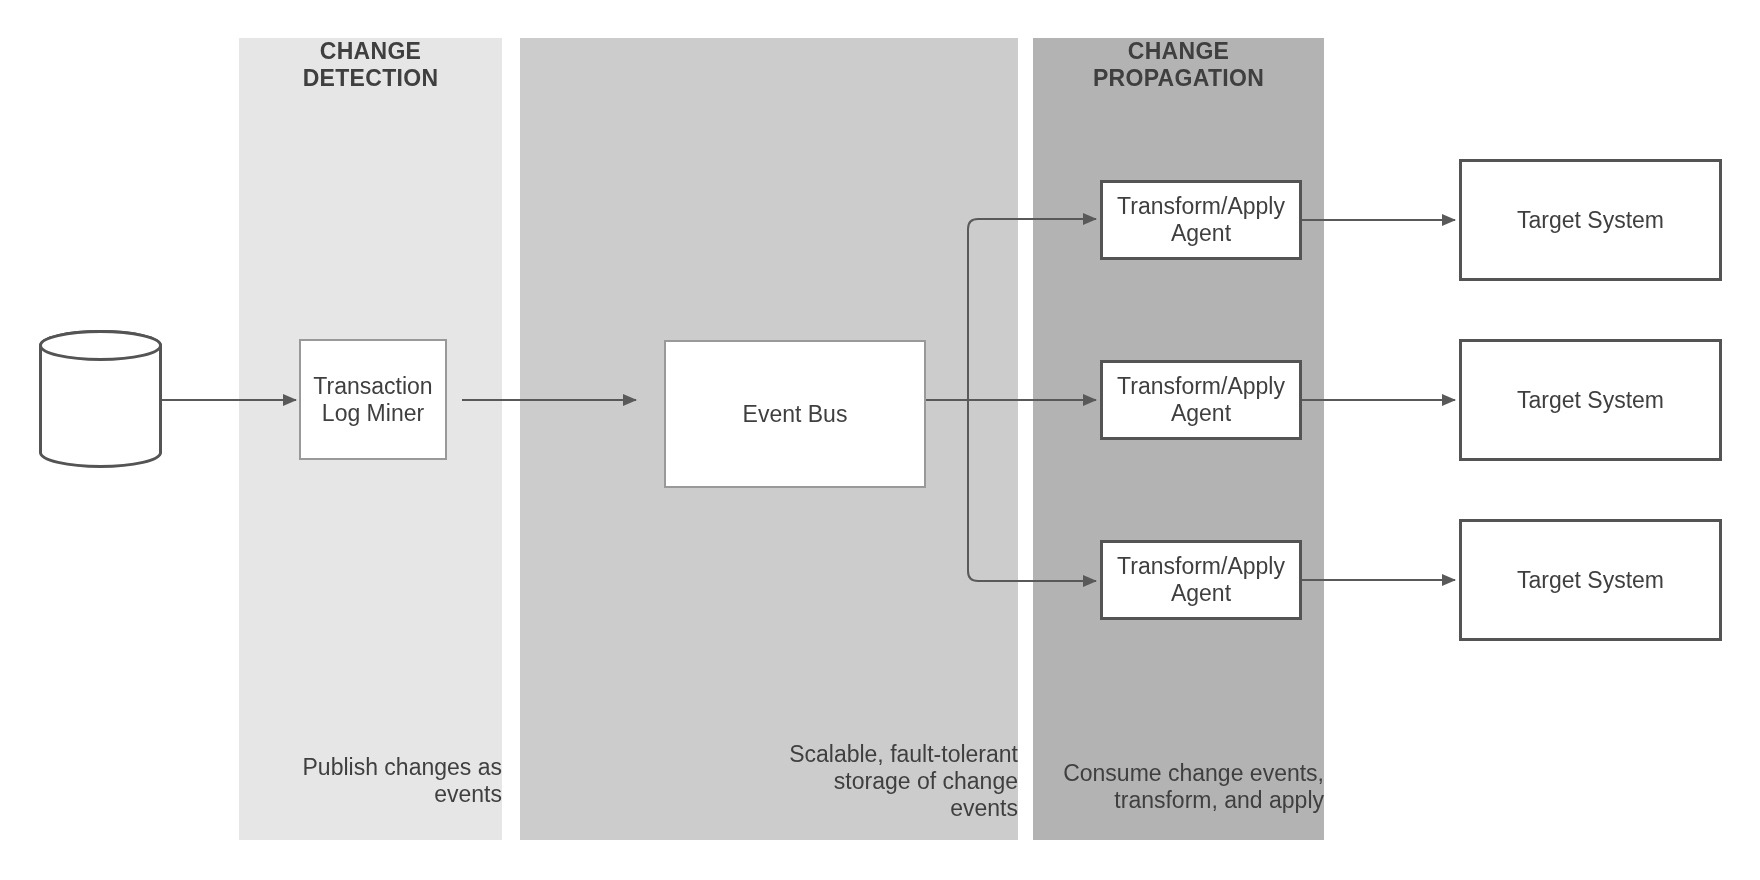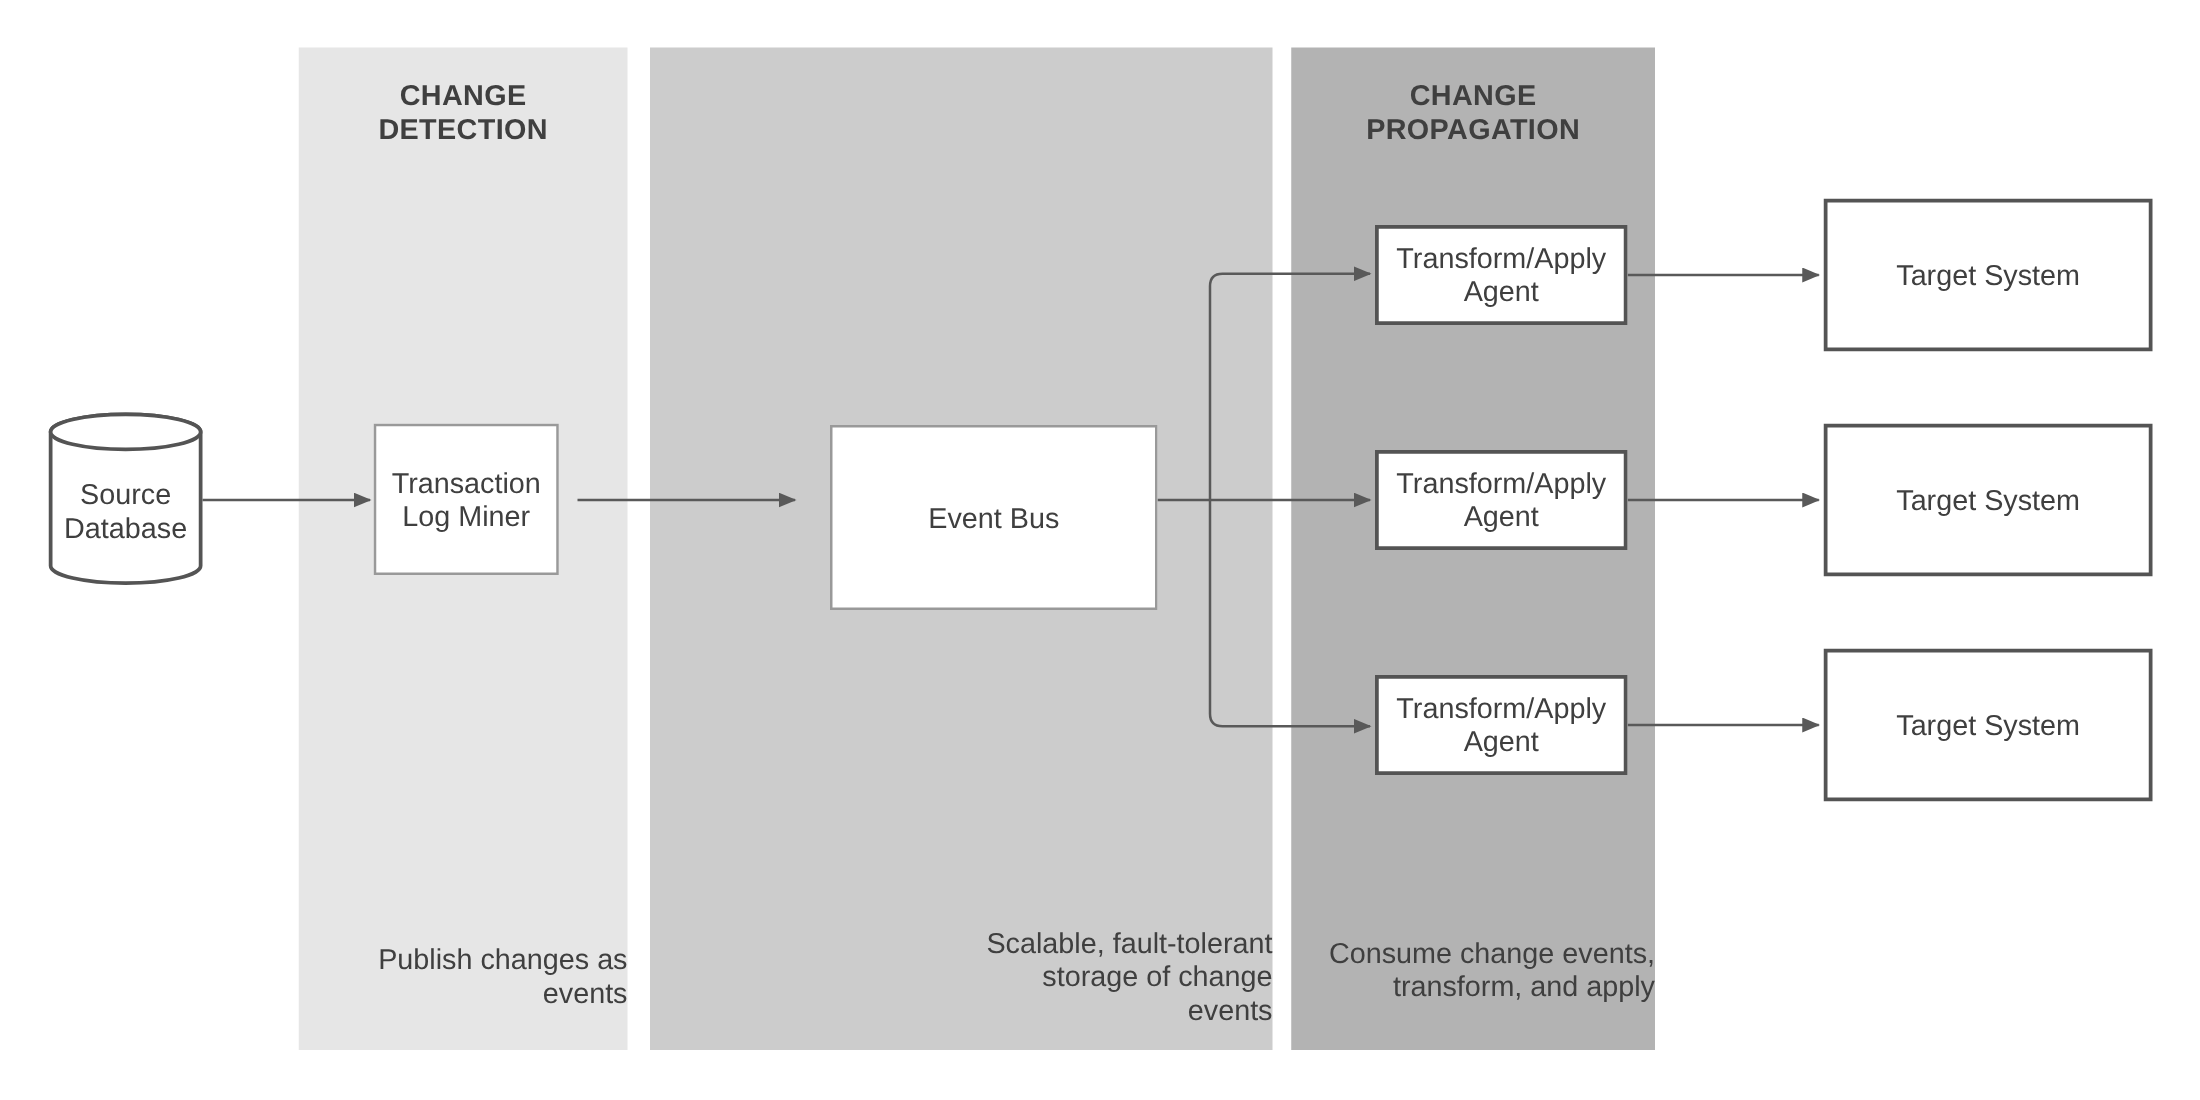--- a/index.html
+++ b/index.html
@@ -15,21 +15,20 @@
     font-family: "Liberation Sans", sans-serif;
     color: var(--text, #3f3f3f);
     overflow: hidden;
   }
   .lane {
     position: absolute;
     top: 38px;
     height: 802px;
   }
   .lane-title {
-    padding-top: 25px;
     text-align: center;
     font-weight: bold;
     font-size: 23px;
     line-height: 27px;
     white-space: pre-line;
     letter-spacing: 0.3px;
   }
   .lane-caption {
     position: absolute;
     left: 0;
@@ -101,21 +100,21 @@
 
   <div class="lane" style="left:520px; width:498px; background:var(--lane2-fill,#cccccc);">
     <div class="lane-caption" style="bottom:18px;">Scalable, fault-tolerant
 storage of change
 events</div>
   </div>
 
   <div class="lane" style="left:1033px; width:291px; background:var(--lane3-fill,#b3b3b3);">
     <div class="lane-title">CHANGE
 PROPAGATION</div>
-    <div class="lane-caption" style="bottom:37px;padding-left:19px;">Consume change events,
+    <div class="lane-caption" style="bottom:26px;padding-left:19px;">Consume change events,
 transform, and apply</div>
   </div>
 
   <svg class="overlay" width="1760" height="880" viewBox="0 0 1760 880">
     <defs>
       <marker id="arrow" viewBox="0 0 12 10" refX="11" refY="5" markerWidth="7.2" markerHeight="6" orient="auto-start-reverse" markerUnits="strokeWidth">
         <path class="arrowhead-fill" d="M0,0 L12,5 L0,10 z"></path>
       </marker>
     </defs>
 
@@ -127,22 +126,20 @@
     <path class="edge" marker-end="url(#arrow)" d="M162,400 H296"></path>
     <path class="edge" marker-end="url(#arrow)" d="M462,400 H636"></path>
     <path class="edge" marker-end="url(#arrow)" d="M902,400 H1096"></path>
     <path class="edge" marker-end="url(#arrow)" d="M968,400 V229 Q968,219 978,219 H1096"></path>
     <path class="edge" marker-end="url(#arrow)" d="M968,400 V571 Q968,581 978,581 H1096"></path>
     <path class="edge" marker-end="url(#arrow)" d="M1302,220 H1455"></path>
     <path class="edge" marker-end="url(#arrow)" d="M1302,400 H1455"></path>
     <path class="edge" marker-end="url(#arrow)" d="M1302,580 H1455"></path>
   </svg>
 
-  <div class="cyl-label">Source
-Database</div>
 
   <div class="node border-light" style="left:299px; top:339px; width:148px; height:121px;">Transaction
 Log Miner</div>
 
   <div class="node border-light" style="left:664px; top:340px; width:262px; height:148px;">Event Bus</div>
 
   <div class="node border-dark" style="left:1100px; top:180px; width:202px; height:80px;">Transform/Apply
 Agent</div>
   <div class="node border-dark" style="left:1100px; top:360px; width:202px; height:80px;">Transform/Apply
 Agent</div>

